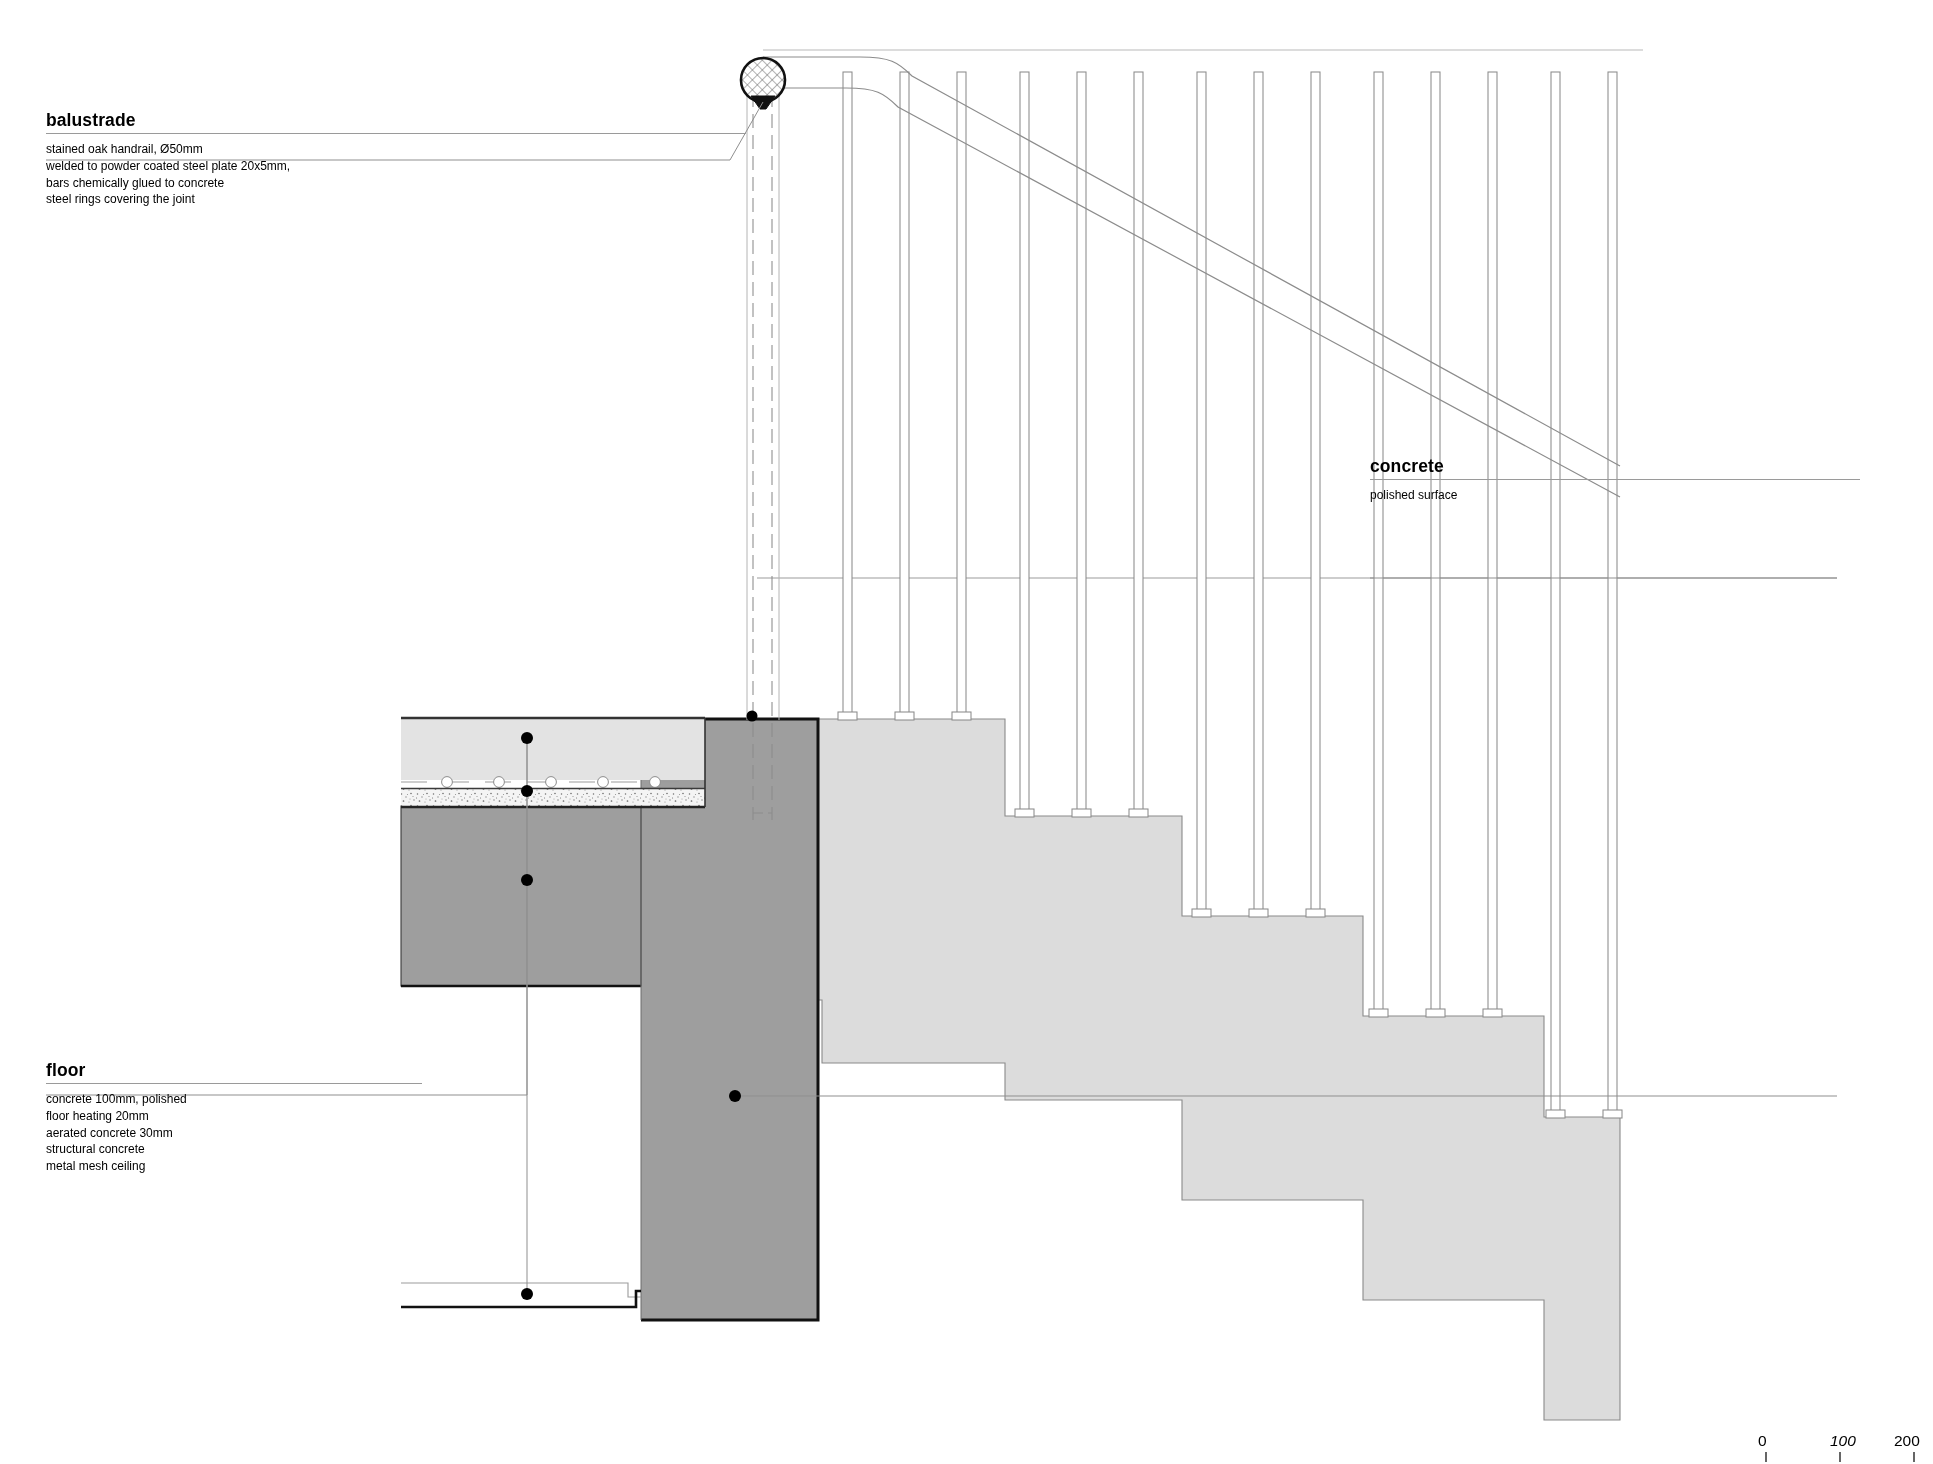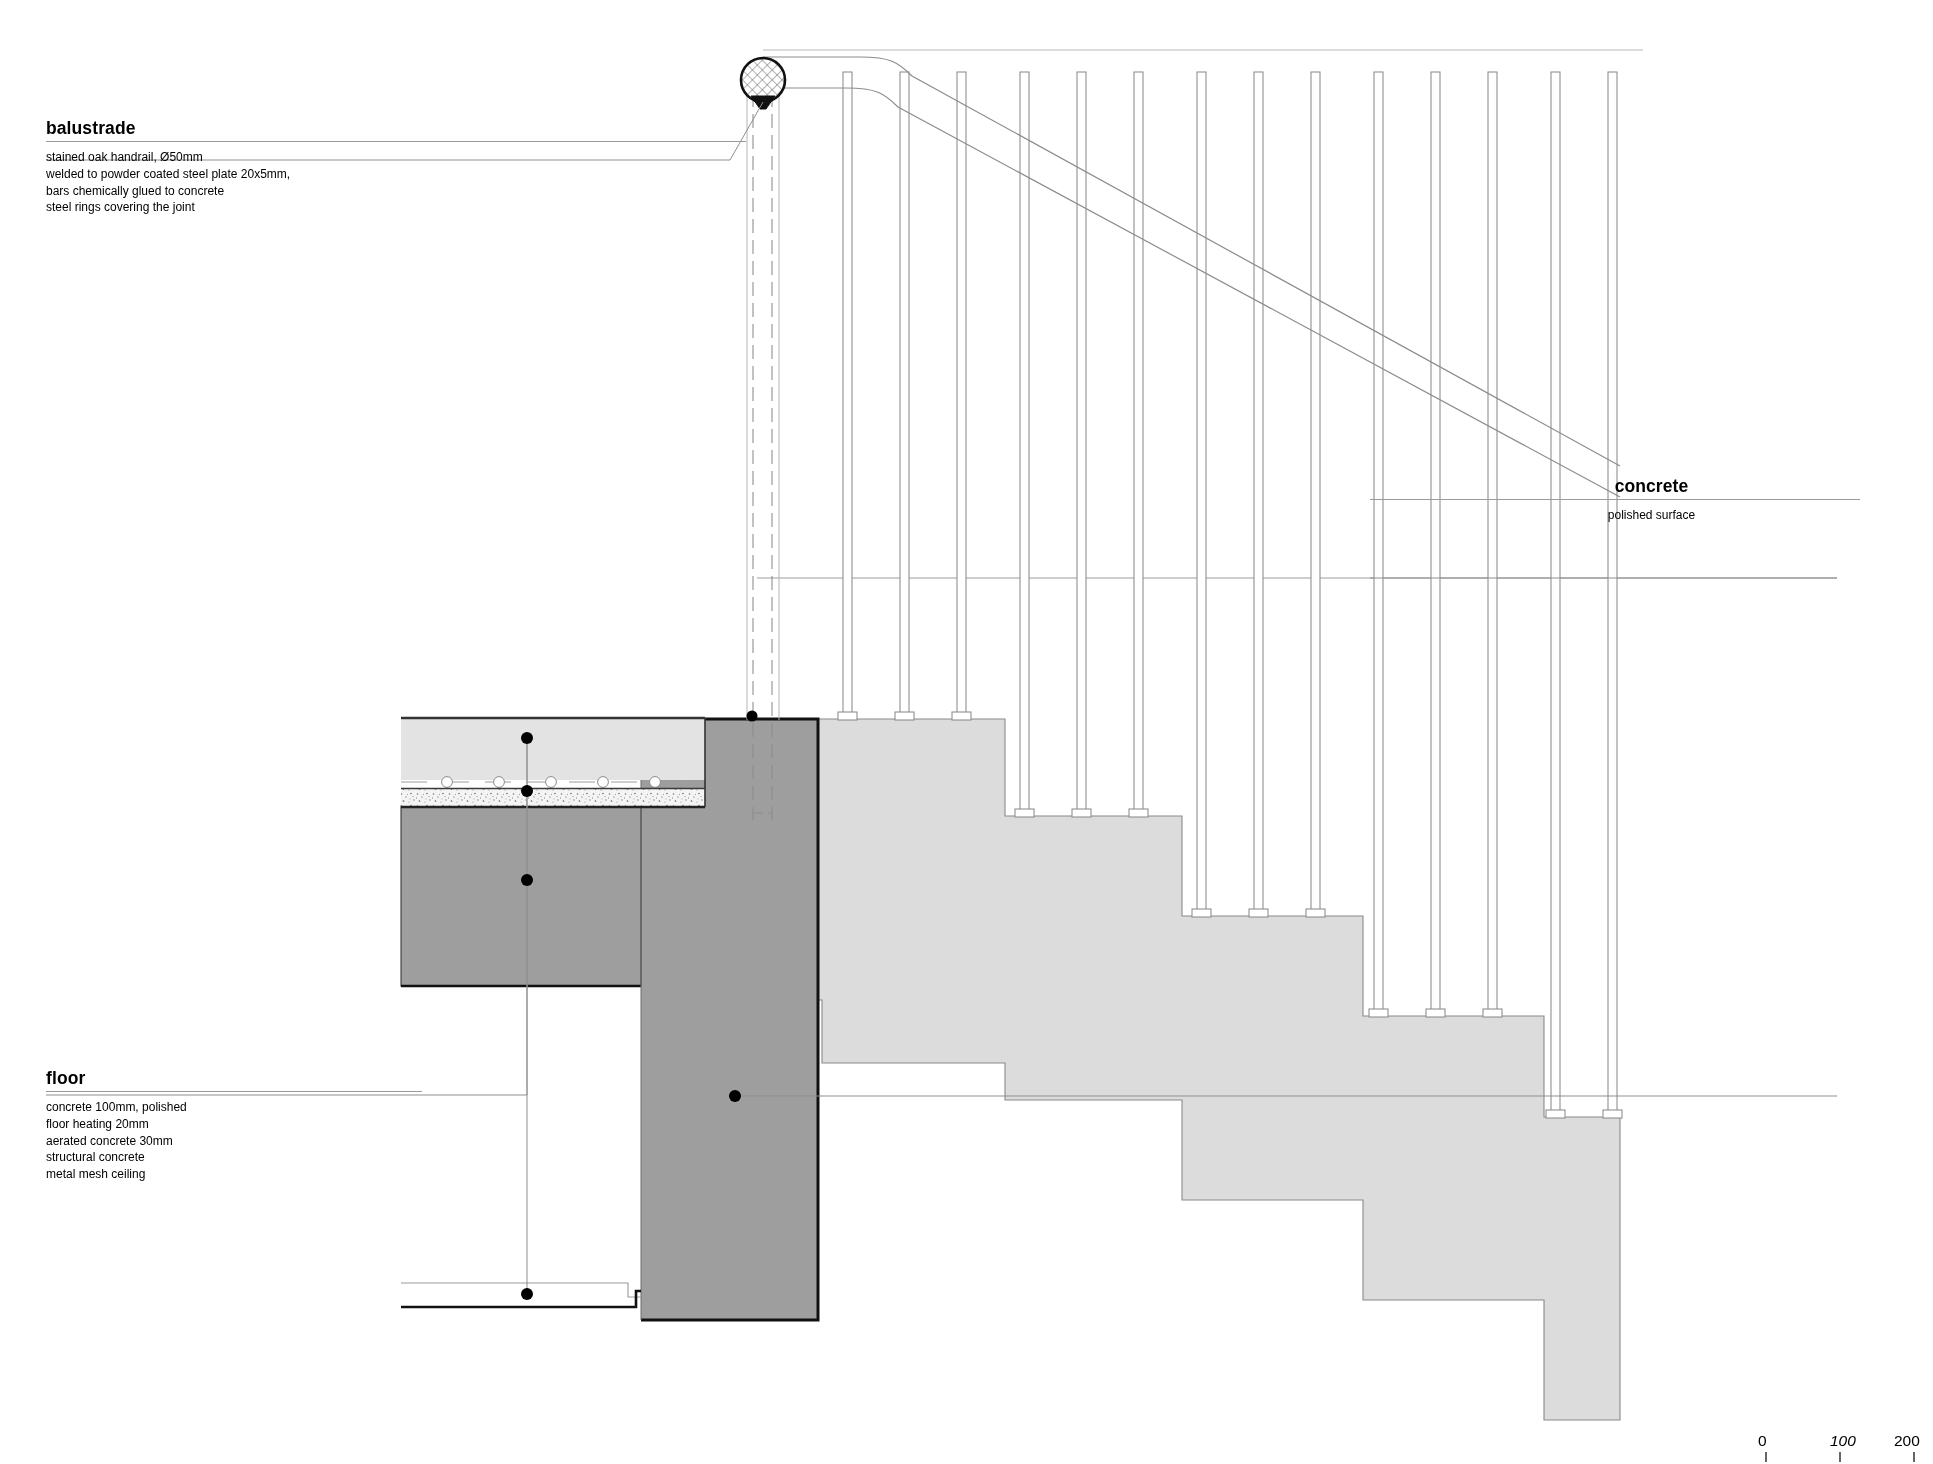--- a/index.html
+++ b/index.html
@@ -30,40 +30,40 @@
   
   .annot {
     position: absolute;
     font-family: "Liberation Sans", sans-serif;
   }
   .annot .annot-title {
     font-size: 17.5px;
     font-weight: bold;
     letter-spacing: 0.1px;
     line-height: 20px;
-    margin: 8px 0 3px 0;
+    margin: 0 0 3px 0;
     white-space: nowrap;
   }
   .annot .annot-rule {
     height: 1px;
     background: #9a9a9a;
     margin: 0 0 7px 0;
   }
   .annot .annot-lines {
     font-size: 12px;
     line-height: 16.8px;
   }
   .annot .annot-lines div {
     white-space: nowrap;
   }
   #annot-balustrade { left: 46px; top: 110px; width: 700px; }
   #annot-balustrade .annot-rule { width: 700px; }
   #annot-floor { left: 46px; top: 1060px; width: 376px; }
   #annot-floor .annot-rule { width: 376px; }
-  #annot-concrete { left: 1370px; top: 468px; width: 563px; text-align: center; }
+  #annot-concrete { left: 1370px; top: 456px; width: 563px; }
   #annot-concrete .annot-rule { width: 490px; }
   #annot-void { left: 1370px; top: 852px; width: 563px; }
   #annot-void .annot-rule { width: 490px; }
 
   
   #scale-bar {
     position: absolute;
     left: 1758px;
     top: 1432px;
     width: 180px;

